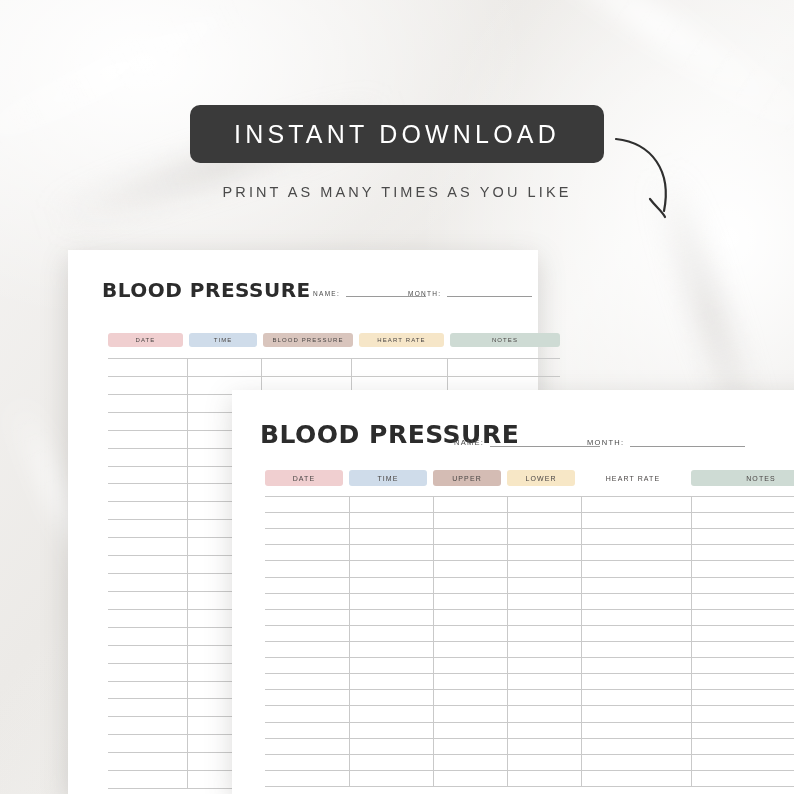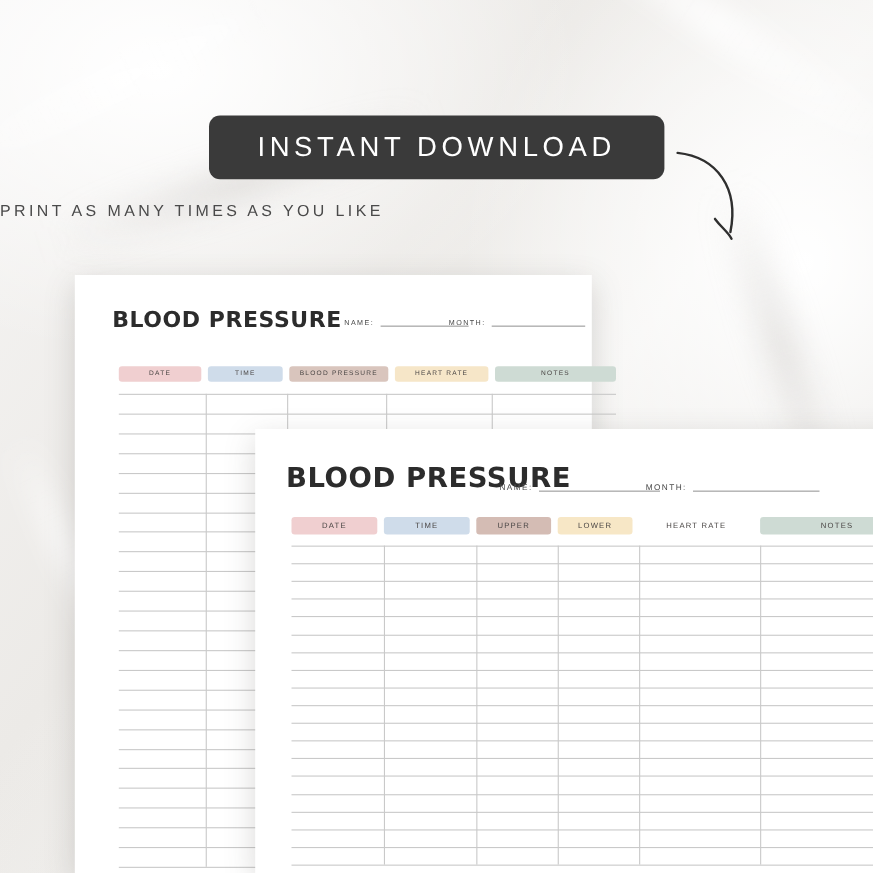--- a/index.html
+++ b/index.html
@@ -54,21 +54,21 @@
     color: #ffffff;
     font-size: 25px;
     letter-spacing: 4.2px;
     font-weight: 400;
   }
   .subtitle {
     position: absolute;
     left: 0;
     top: 184px;
     width: 794px;
-    text-align: left;
+    text-align: center;
     color: #4a4a4a;
     font-size: 14.5px;
     letter-spacing: 3.1px;
   }
   .arrow {
     position: absolute;
     left: 612px;
     top: 133px;
     width: 70px;
     height: 92px;

